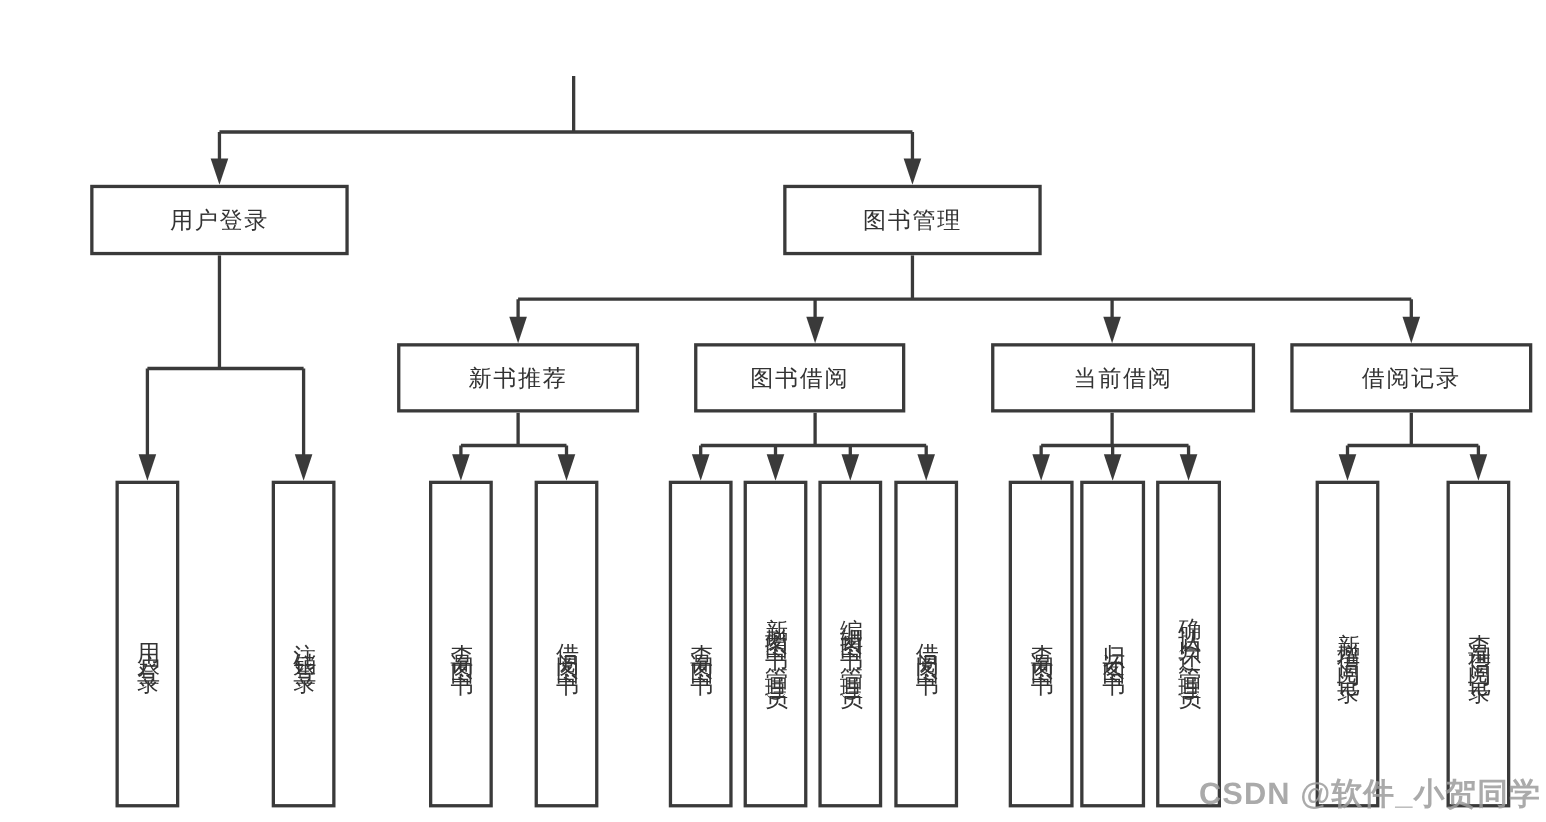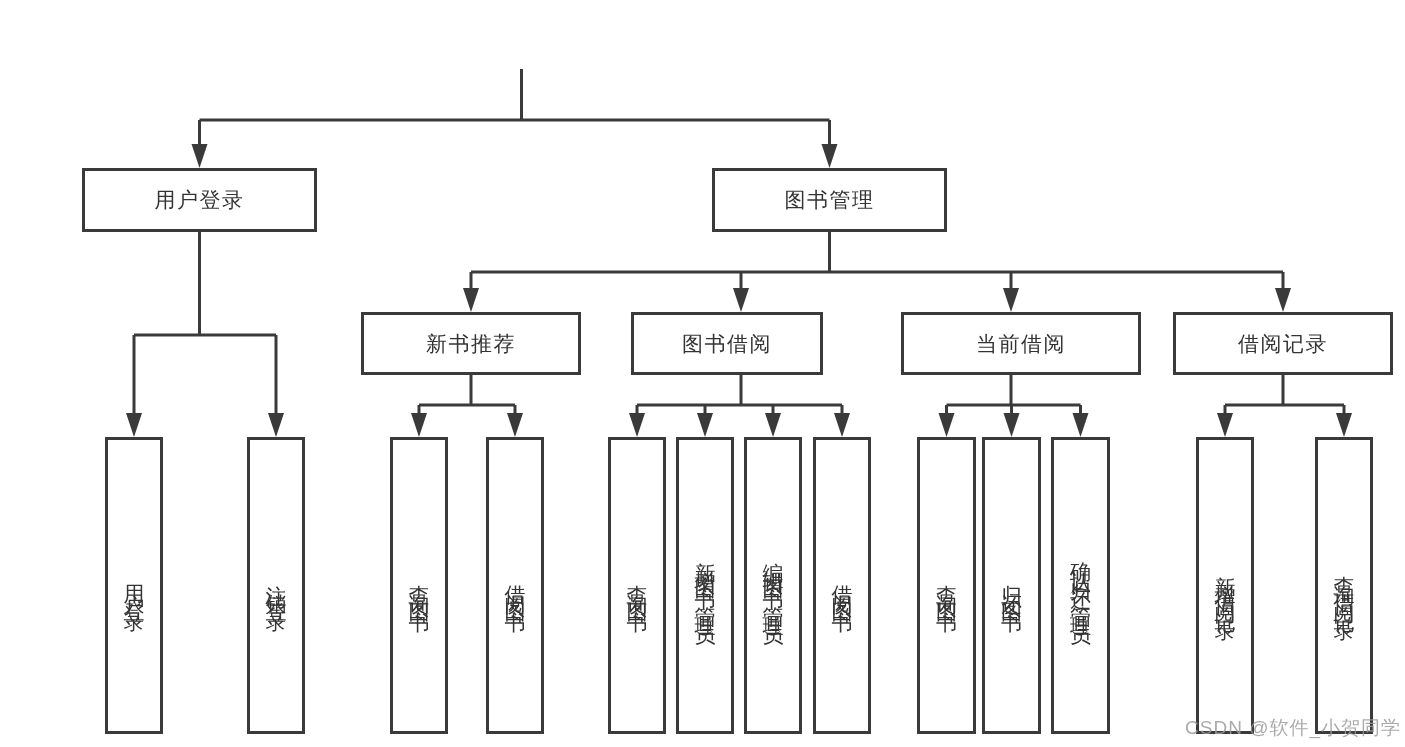--- a/index.html
+++ b/index.html
@@ -16,21 +16,21 @@
     display:flex;align-items:center;justify-content:center;
   }
   .hbox{font-size:21px;letter-spacing:1.5px;white-space:nowrap}
   .vbox{top:437px;height:297px}
   .vbox .vtext{
     writing-mode:vertical-rl;text-orientation:mixed;
     font-size:21px;line-height:1.15;letter-spacing:9px;white-space:nowrap;
   }
   .watermark{
     position:absolute;right:4px;bottom:6px;z-index:6;
-    font-size:19px;letter-spacing:1px;color:#9c9c9c;opacity:.85;white-space:nowrap;
+    font-size:28px;letter-spacing:1px;color:#9c9c9c;opacity:.85;white-space:nowrap;font-weight:bold;
   }
 </style>
 </head>
 <body>
 
 <div class="canvas">
 
   <svg class="connectors" width="1405" height="747" viewBox="0 0 1405 747">
     <g stroke="#3a3a3a" stroke-width="3" fill="none">
       <g>

